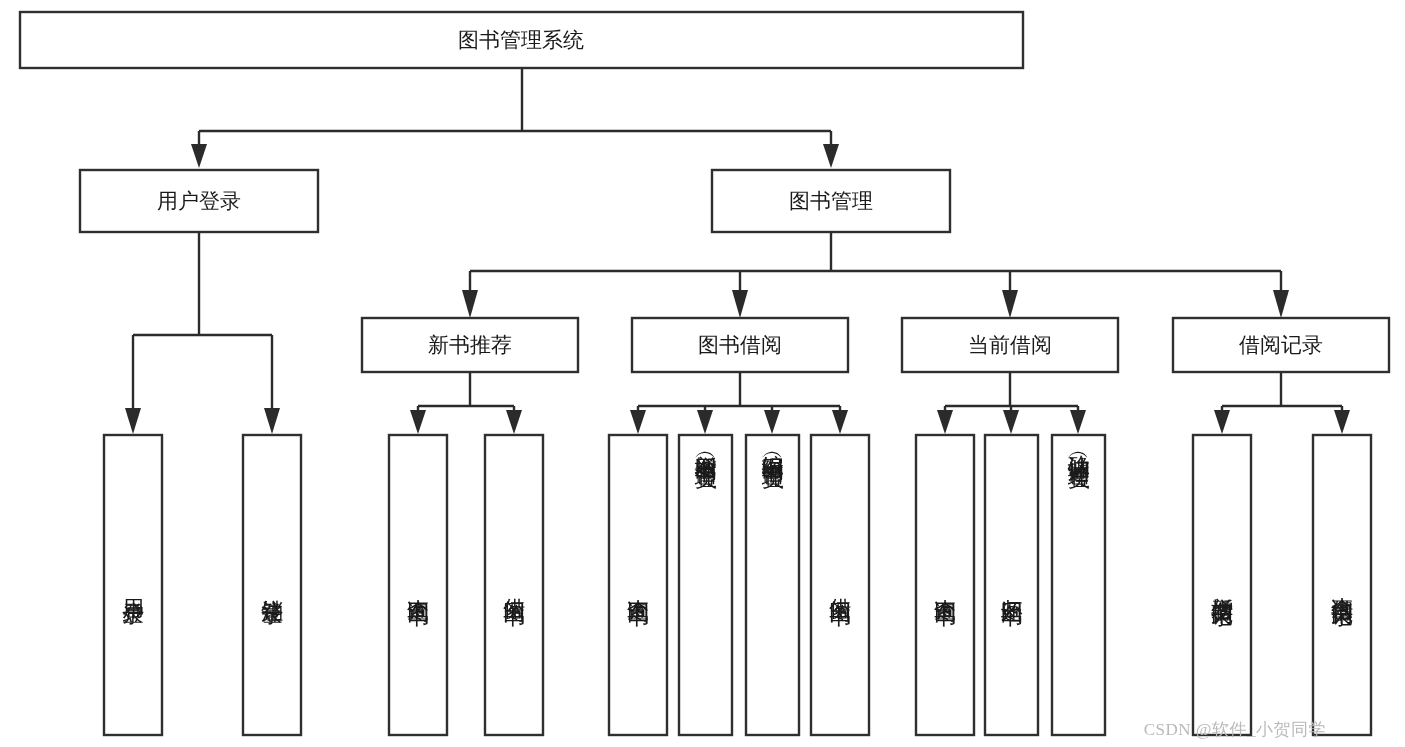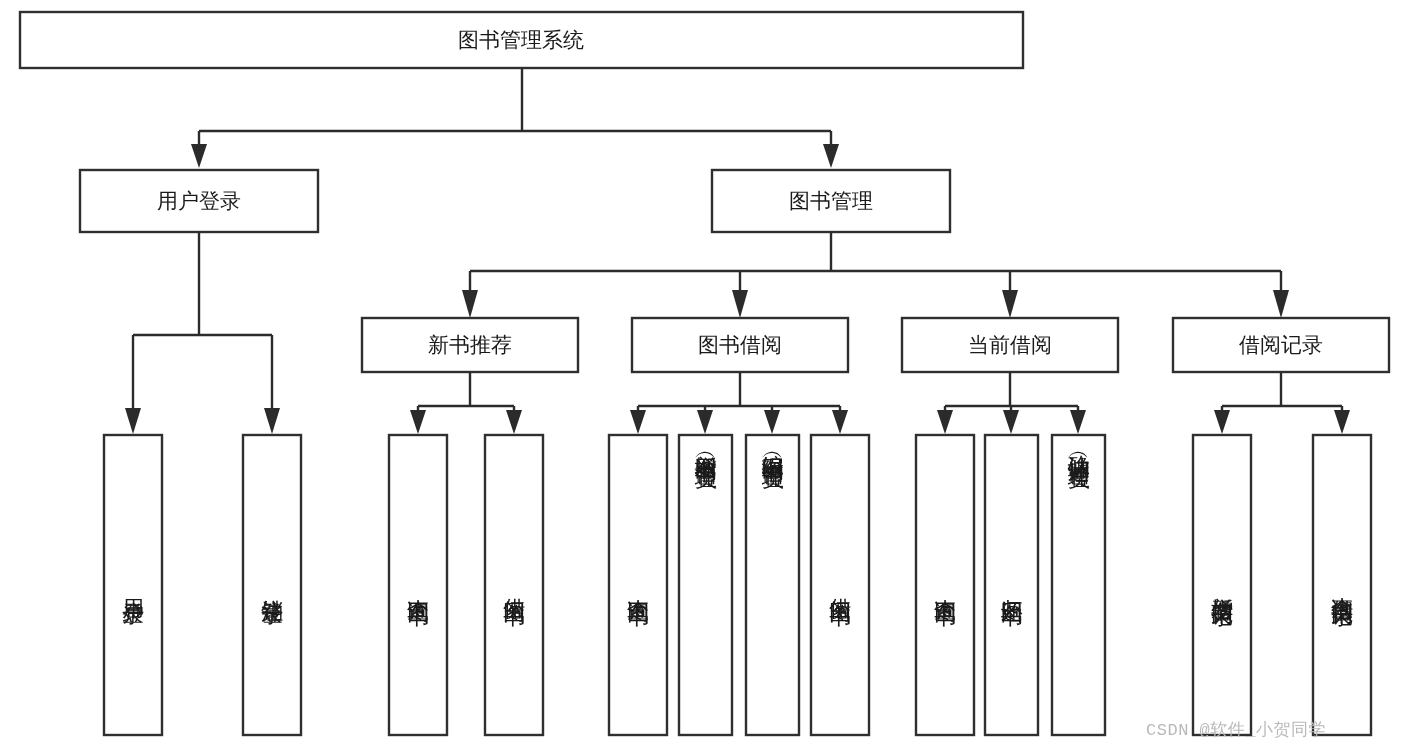--- a/index.html
+++ b/index.html
@@ -64,21 +64,21 @@
     line-height: 1.12;
     letter-spacing: 2px;
     color: #1a1a1a;
     white-space: nowrap;
     text-align: center;
   }
   .watermark {
     position: absolute;
     right: 8px;
     bottom: 6px;
-    font-family: Liberation Mono, monospace;
+    font-family: Liberation Serif, serif;
     font-size: 17px;
     color: #b9b9b9;
     letter-spacing: 0.5px;
     white-space: nowrap;
   }
 </style>
 </head>
 <body>
 
 <div id="diagram-root">

